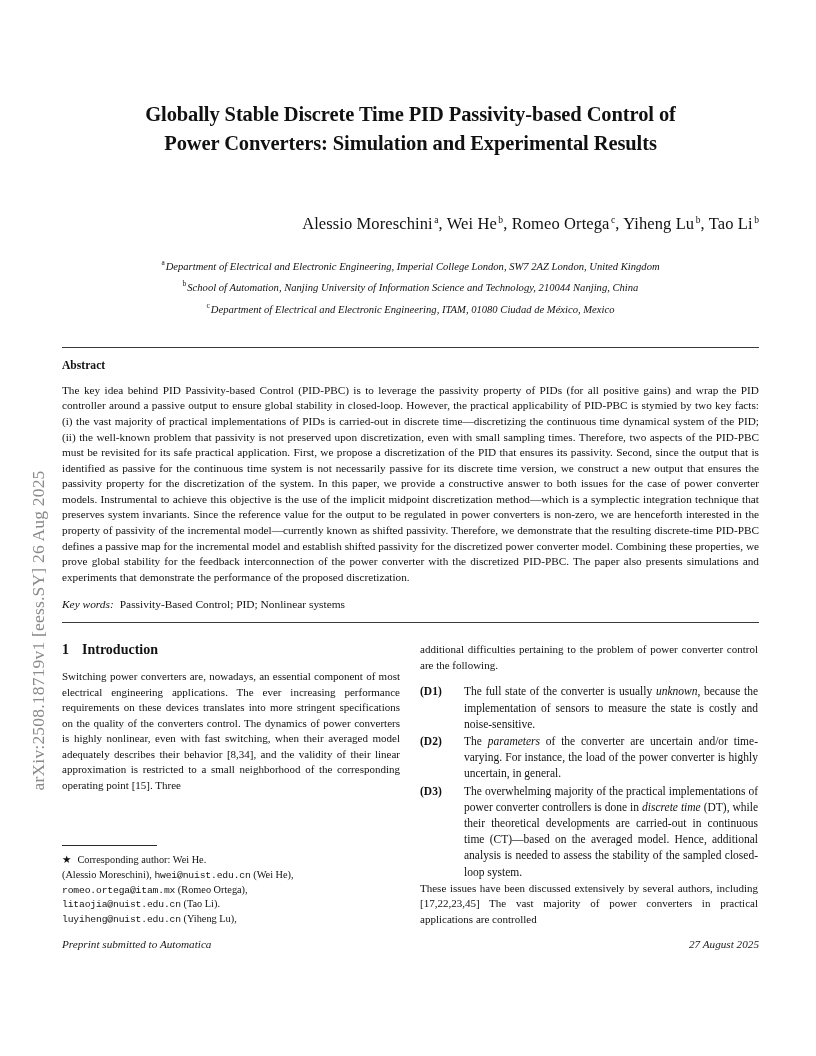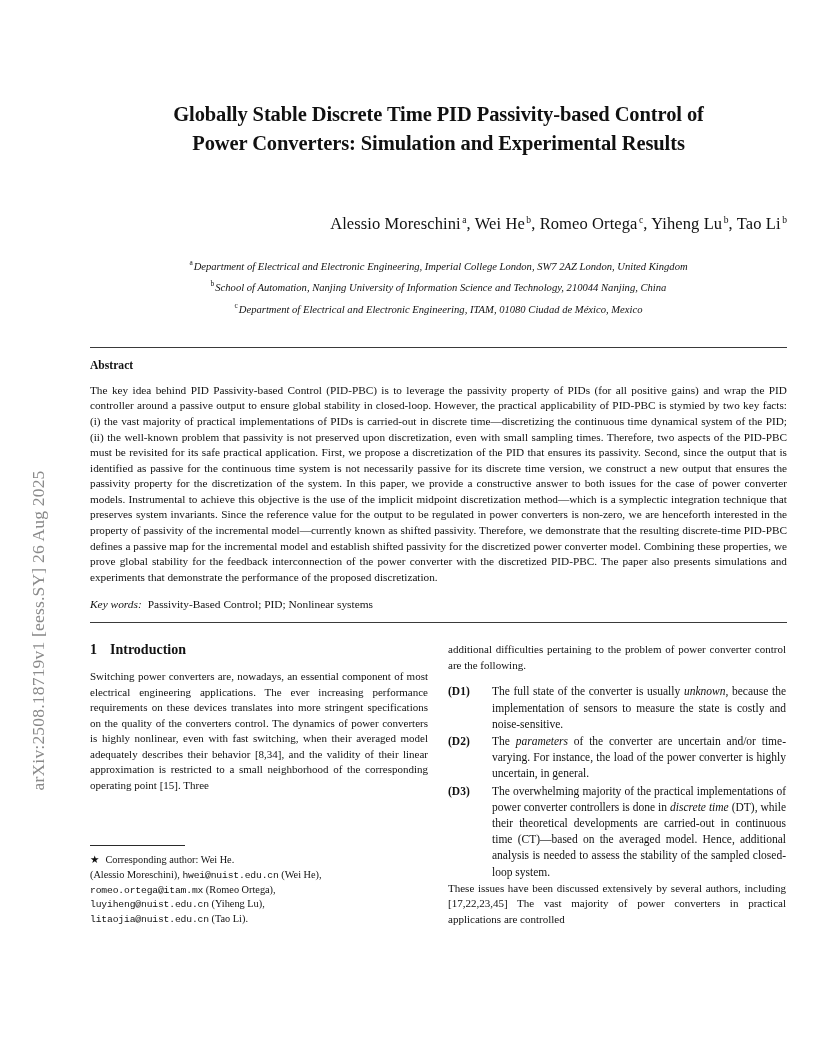--- a/index.html
+++ b/index.html
@@ -33,21 +33,20 @@
     white-space: nowrap;
   }
 
   
   .content {
     position: absolute;
     left: 62px;
     top: 0;
     width: 697px;
     height: 940px;
-    margin-left: 28px;
   }
 
   .title {
     margin-top: 100px;
     font-size: 20.5px;
     font-weight: bold;
     line-height: 1.42;
     text-align: center;
     letter-spacing: -0.1px;
   }
@@ -258,26 +257,26 @@
             <div>
               <span>(Alessio Moreschini),</span>
               <span class="mono">hwei@nuist.edu.cn</span>
               <span>(Wei He),</span>
             </div>
             <div>
               <span class="mono">romeo.ortega@itam.mx</span>
               <span>(Romeo Ortega),</span>
             </div>
             <div>
+              <span class="mono">litaojia@nuist.edu.cn</span>
+              <span>(Tao Li).</span>
+            </div>
+            <div>
               <span class="mono">luyiheng@nuist.edu.cn</span>
               <span>(Yiheng Lu),</span>
-            </div>
-            <div>
-              <span class="mono">litaojia@nuist.edu.cn</span>
-              <span>(Tao Li).</span>
             </div>
           </div>
         </div>
       </div>
 
       <div class="col">
         <div class="body-text">additional difficulties pertaining to the problem of power converter control are the following.</div>
 
         <div class="dlist">
           <div class="ditem">
@@ -293,14 +292,18 @@
             <span class="dtext"><span>The overwhelming majority of the practical implementations of power converter controllers is done in </span><em class="it">discrete time</em><span> (DT), while their theoretical developments are carried-out in continuous time (CT)—based on the averaged model. Hence, additional analysis is needed to assess the stability of the sampled closed-loop system.</span></span>
           </div>
         </div>
 
         <div class="body-text">These issues have been discussed extensively by several authors, including [17,22,23,45] The vast majority of power converters in practical applications are controlled</div>
       </div>
 
     </div>
   </div>
 
+  <div class="footer">
+    <span>Preprint submitted to Automatica</span>
+    <span>27 August 2025</span>
+  </div>
 
 </div>
 
 </body></html>

